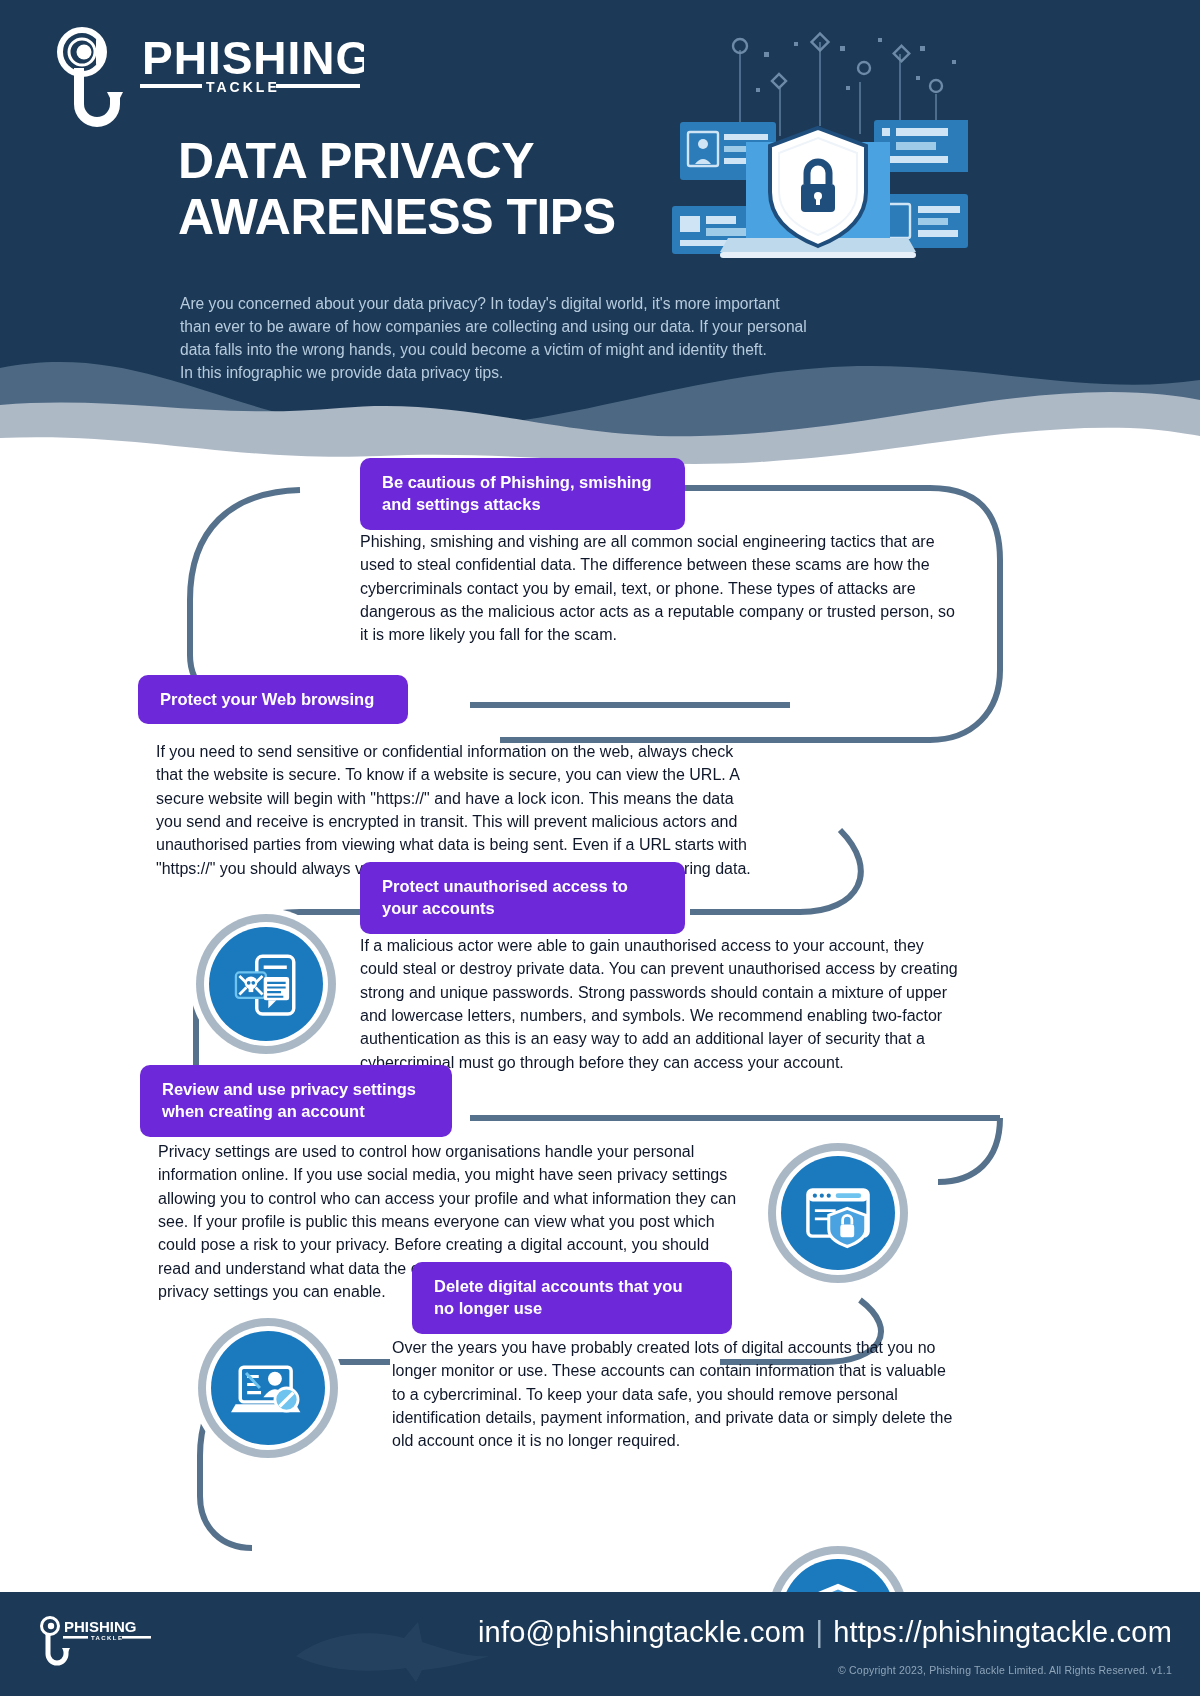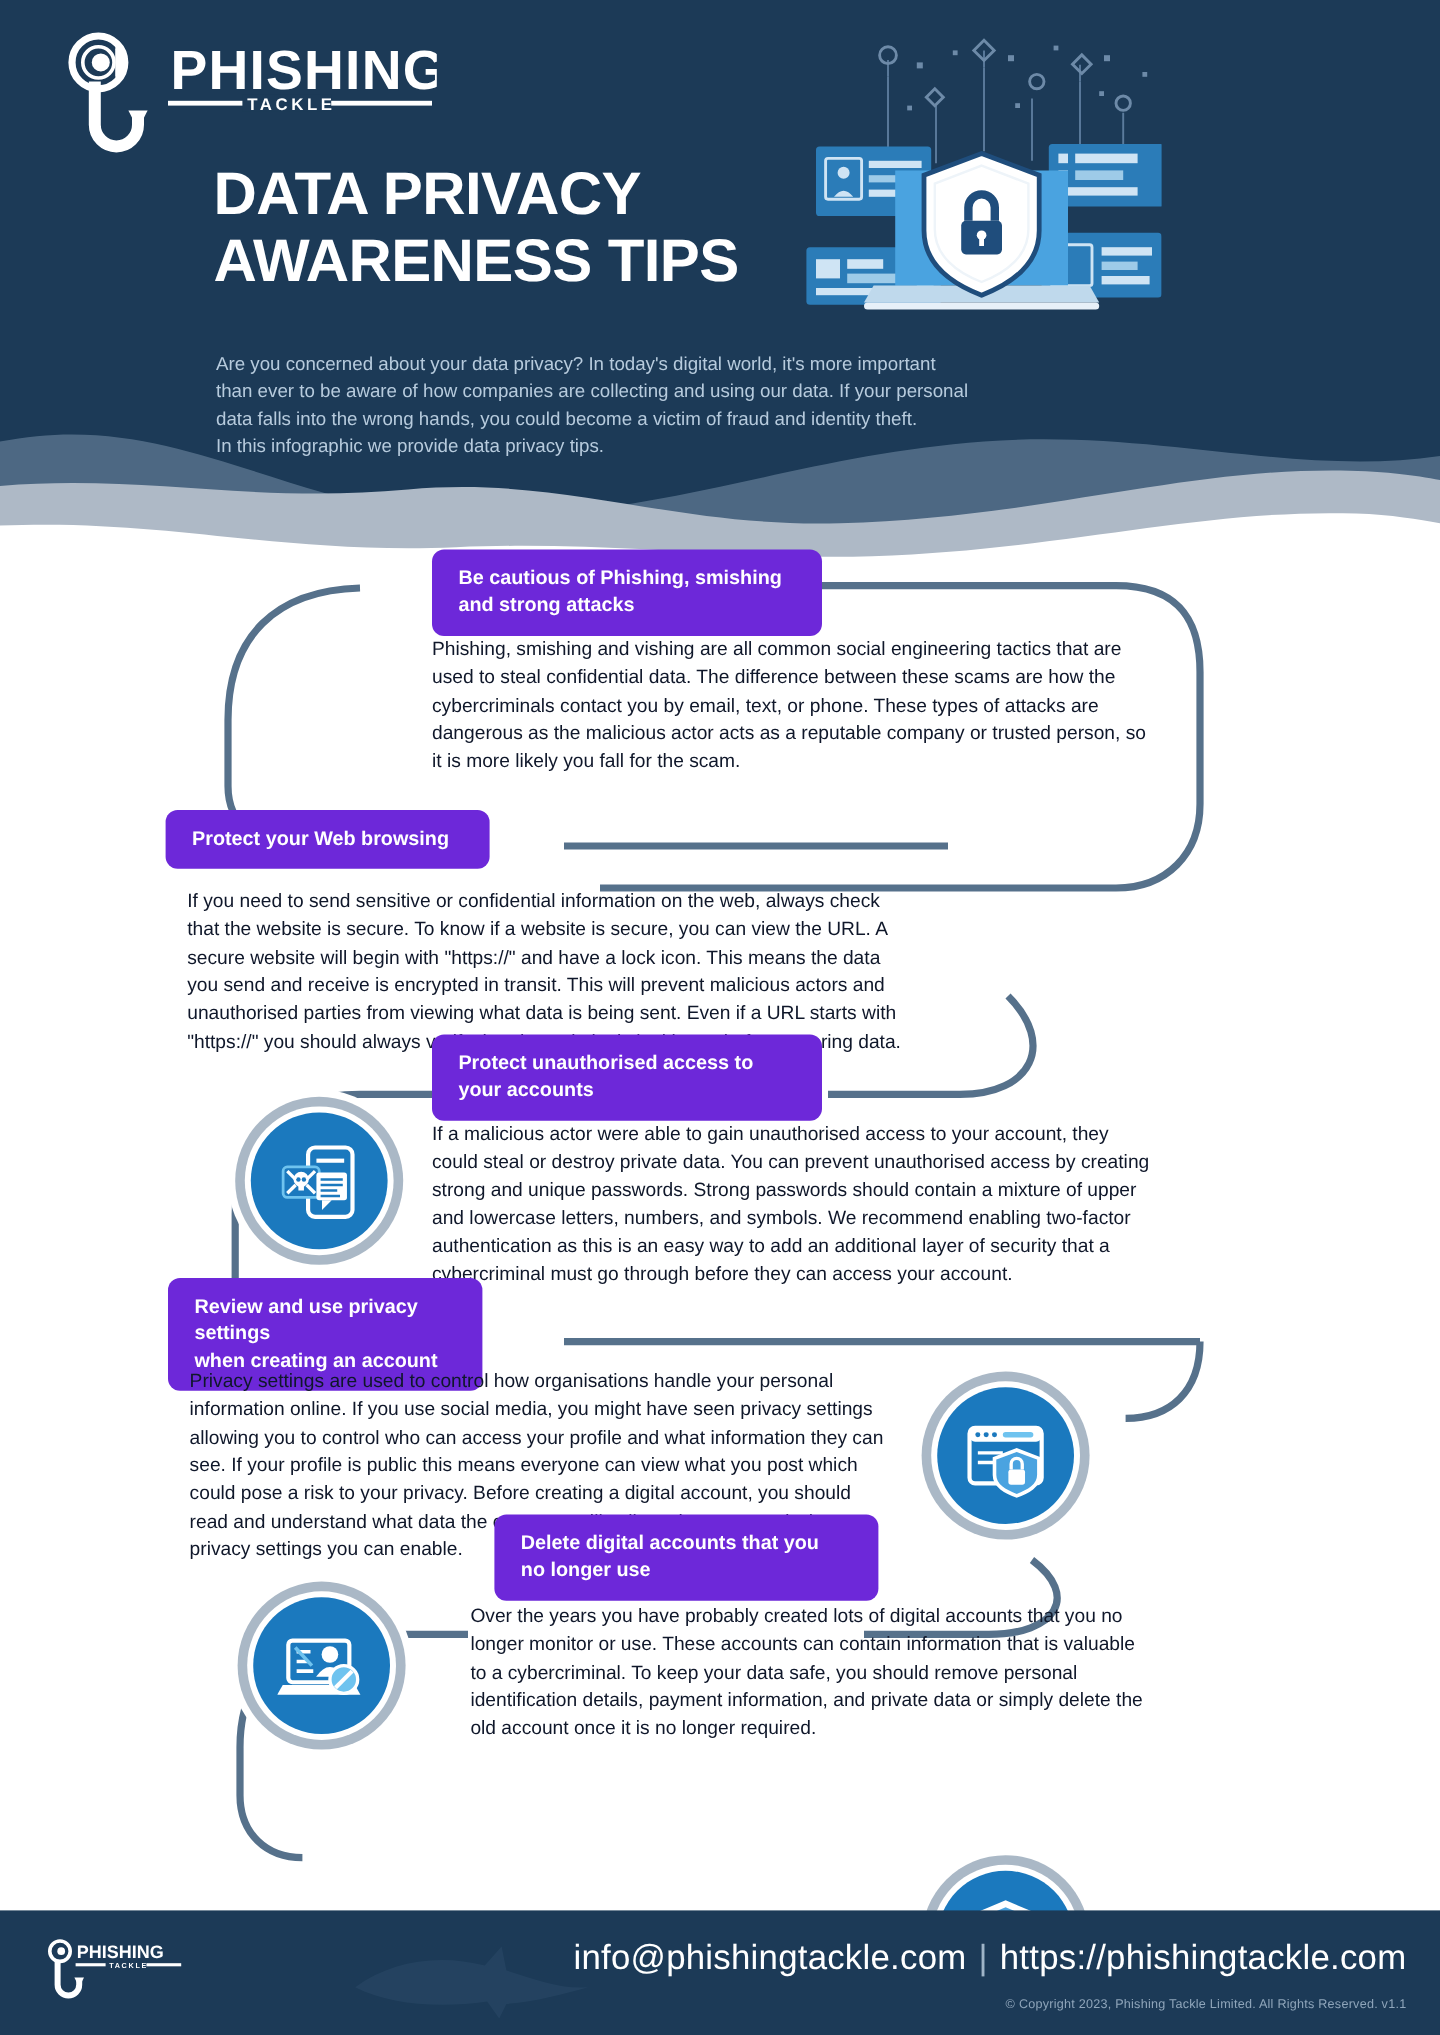--- a/index.html
+++ b/index.html
@@ -190,21 +190,21 @@
   </svg>
 
   <div class="hero-title">
     <span>DATA PRIVACY</span>
     <span class="l2">AWARENESS TIPS</span>
   </div>
 
   <div class="hero-sub">
     <p>Are you concerned about your data privacy? In today's digital world, it's more important</p>
     <p>than ever to be aware of how companies are collecting and using our data. If your personal</p>
-    <p>data falls into the wrong hands, you could become a victim of fraud and identity theft.</p>
+    <p>data falls into the wrong hands, you could become a victim of might and identity theft.</p>
     <p>In this infographic we provide data privacy tips.</p>
   </div>
 </div>
 
 <div class="board">
 
   <svg class="connector-svg" viewBox="0 0 1200 1190">
     <g fill="none" stroke="#56718b" stroke-width="6">
 
       <path d="M680,88 L930,88 C985,88 1000,120 1000,160 L1000,270 C1000,312 972,340 930,340 L500,340"></path>
@@ -249,21 +249,21 @@
             <path d="M34,46 L34,53 L41,46 Z"></path>
           </g>
           <g stroke="#1b79be" stroke-width="1.8">
             <path d="M33,31 L49,31 M33,35 L49,35 M33,39 L45,39 M33,43 L47,43"></path>
           </g>
         </svg>
       </div>
     </div>
     <div class="tip-badge lcap" style="left:360px; top:58px; width:325px;">
       <div>Be cautious of Phishing, smishing</div>
-      <div>and strong attacks</div>
+      <div>and settings attacks</div>
     </div>
     <div class="tip-body" style="left:360px; top:130px; width:600px;">Phishing, smishing and vishing are all common social engineering tactics that are used to steal confidential data. The difference between these scams are how the cybercriminals contact you by email, text, or phone. These types of attacks are dangerous as the malicious actor acts as a reputable company or trusted person, so it is more likely you fall for the scam.</div>
   </div>
 
   <div class="tip">
     <div class="medal" style="left:762px; top:737px;">
       <div class="ring-out"></div>
         <div class="ring-mid"></div>
         <div class="ring-in"></div>
       <div class="disc">
@@ -336,21 +336,21 @@
               <rect x="45" y="53" width="4" height="6"></rect>
             <rect x="36" y="46" width="6" height="4"></rect>
               <rect x="52" y="46" width="6" height="4"></rect>
             <rect x="38" y="39" width="4" height="6" transform="rotate(-45 40 42)"></rect>
             <rect x="52" y="52" width="4" height="6" transform="rotate(-45 54 55)"></rect>
           </g>
           <circle cx="47" cy="48" r="3" fill="#1b79be"></circle>
         </svg>
       </div>
     </div>
-    <div class="tip-badge lcap" style="left:140px; top:665px; width:262px;">
+    <div class="tip-badge lcap" style="left:140px; top:665px; width:312px;">
       <div>Review and use privacy settings</div>
       <div>when creating an account</div>
     </div>
     <div class="tip-body" style="left:158px; top:740px; width:580px;">Privacy settings are used to control how organisations handle your personal information online. If you use social media, you might have seen privacy settings allowing you to control who can access your profile and what information they can see. If your profile is public this means everyone can view what you post which could pose a risk to your privacy. Before creating a digital account, you should read and understand what data the company will collect about you and what privacy settings you can enable.</div>
   </div>
 
   <div class="tip">
 
     <div class="tip-badge lcap" style="left:412px; top:862px; width:320px;">
       <div>Delete digital accounts that you</div>

